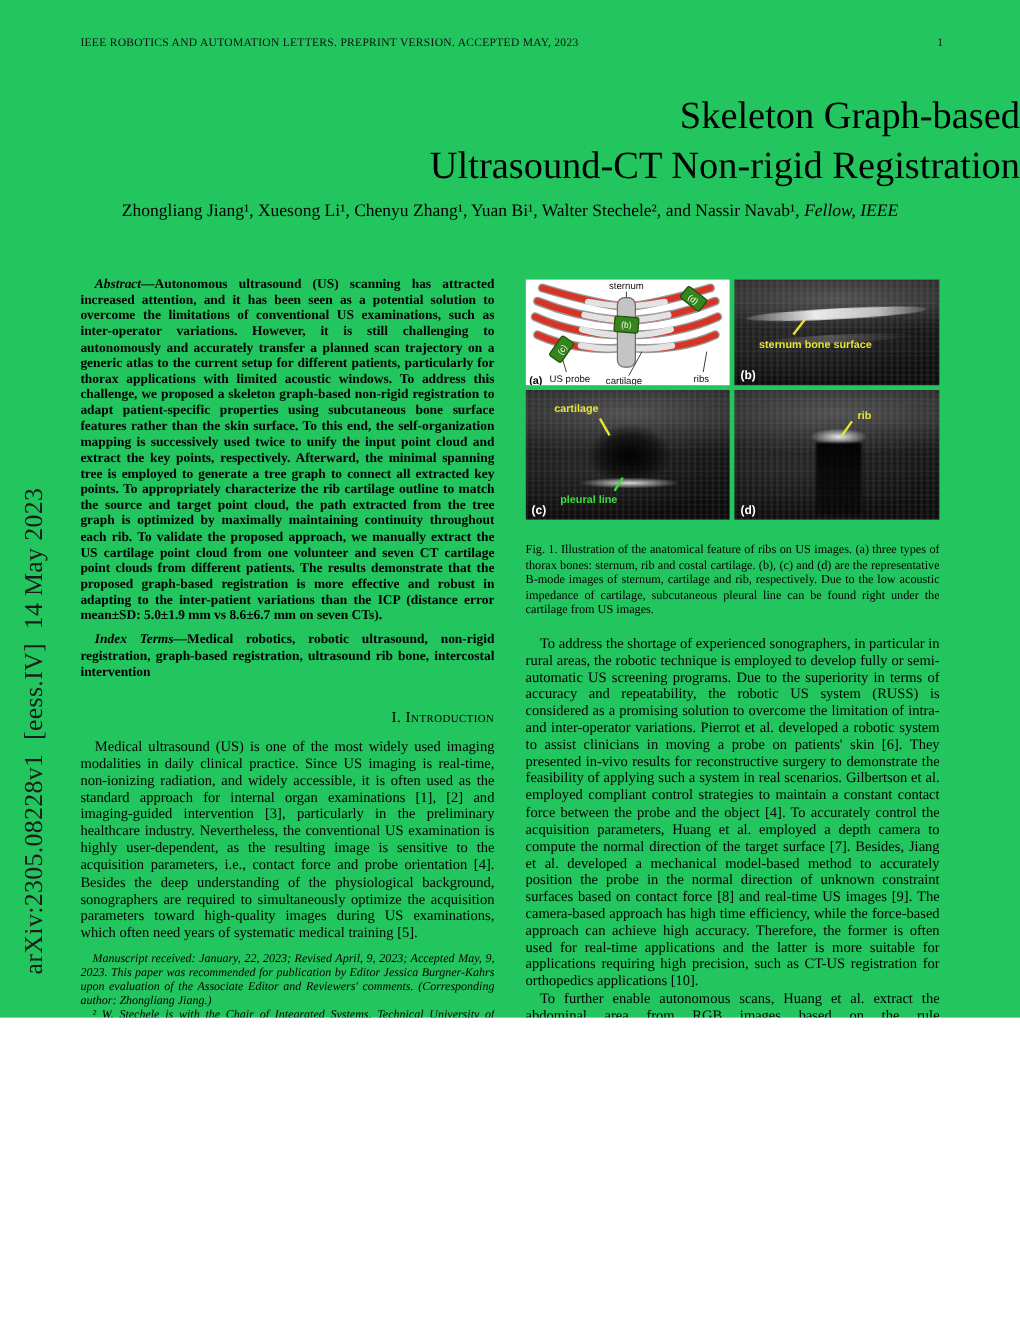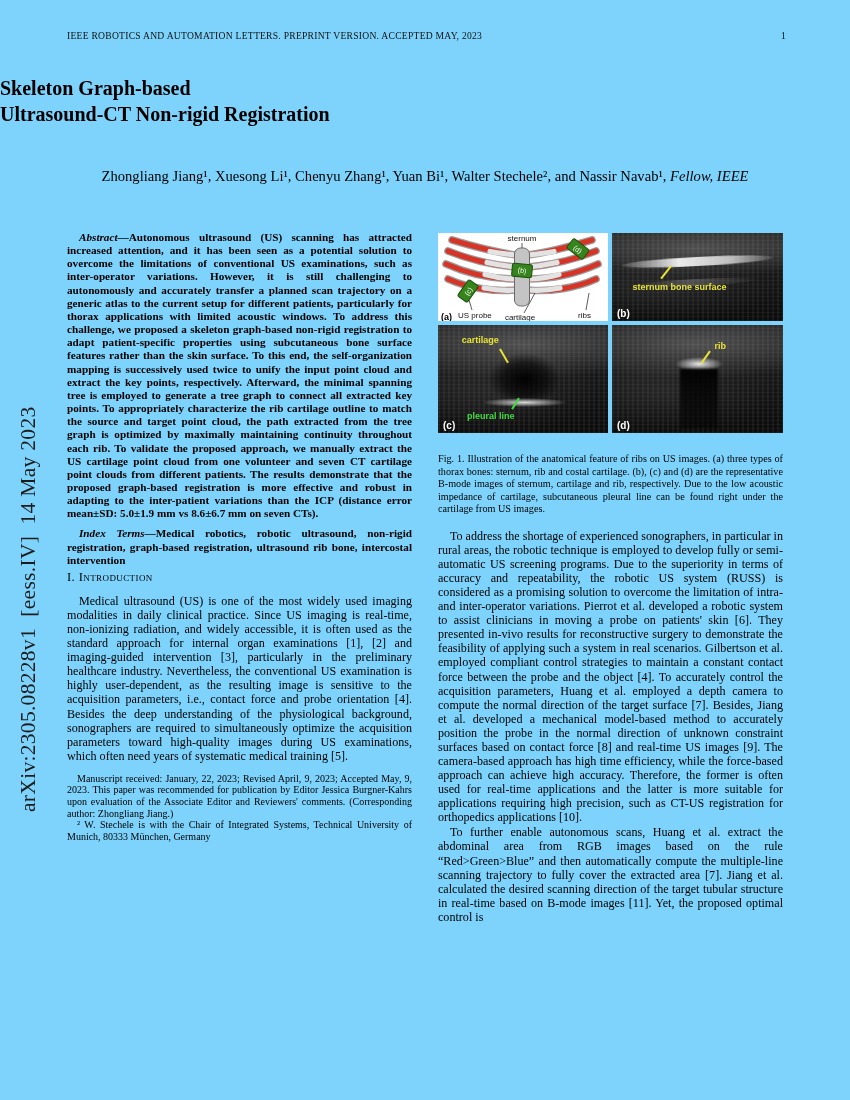--- a/index.html
+++ b/index.html
@@ -3,64 +3,64 @@
 <meta charset="utf-8">
 <style>
   * { margin:0; padding:0; box-sizing:border-box; }
   html,body { background:#ffffff; }
   body {
     width:850px; height:1100px;
     font-family:"Liberation Serif", serif;
     color:#000;
     position:relative;
   }
-  .page { position:relative; width:850px; height:1100px; overflow:hidden; background:#7dd3fc; }
+  .page { position:relative; width:850px; height:848px; overflow:hidden; background:#22c55e; }
 
   
   .hdr {
     position:absolute; top:30px; left:67px; right:64px;
     display:flex; justify-content:space-between;
     font-size:9.6px; letter-spacing:.25px; color:#111;
   }
 
   
   .arxiv {
     position:absolute; left:16px; top:812px;
     transform:rotate(-90deg); transform-origin:0 0;
     font-size:21.5px; color:#1c1c1c; white-space:pre;
     letter-spacing:.3px;
   }
 
   
-  .titleblk { position:absolute; top:76px; left:0; right:0; text-align:left; font-size:20px; line-height:1.28;font-weight:bold; }
+  .titleblk { position:absolute; top:76px; left:0; right:0; text-align:right; font-size:32px; line-height:1.28; }
   .authors  { position:absolute; top:168px; left:0; right:0; text-align:center; font-size:14.6px; }
   .authors em { font-style:italic; }
 
   
   .col { position:absolute; top:231px; width:345px; height:848px; overflow:hidden; text-align:justify; }
   .col-left  { left:67px; }
   .col-right { left:438px; }
 
   .abstract {
     font-weight:bold; font-size:11.2px; line-height:1.175;
     text-indent:12px;
   }
   .abstract .lead { font-style:italic; }
   .terms { margin-top:7px; }
 
   .sec {
-    font-weight:normal; font-size:12.6px; text-align:left;
+    font-weight:normal; font-size:12.6px; text-align:right;
     font-variant:small-caps; letter-spacing:.4px;
-    margin:3px 0 9px 0;
+    margin:24px 0 9px 0;
   }
 
   .body-p { font-size:12.1px; line-height:1.165; text-indent:12px; }
   .body-p + .body-p { margin-top:1px; }
 
-  .footnotes { margin-top:10px; font-size:10px; line-height:1.16; }
+  .footnotes { margin-top:10px; font-size:10px; line-height:1.16;font-style:italic; }
   .footnotes p { text-indent:10px; }
   .email { font-family:"DejaVu Sans Mono", monospace; font-size:8.6px; color:#4a5568; text-decoration:none; }
 
   
   figure { margin:2px 0 0 0; }
   .figgrid {
     display:grid; grid-template-columns:170px 171px; grid-template-rows:88px 108px;
     gap:4px; width:345px;
   }
   .panel { position:relative; overflow:hidden; }

